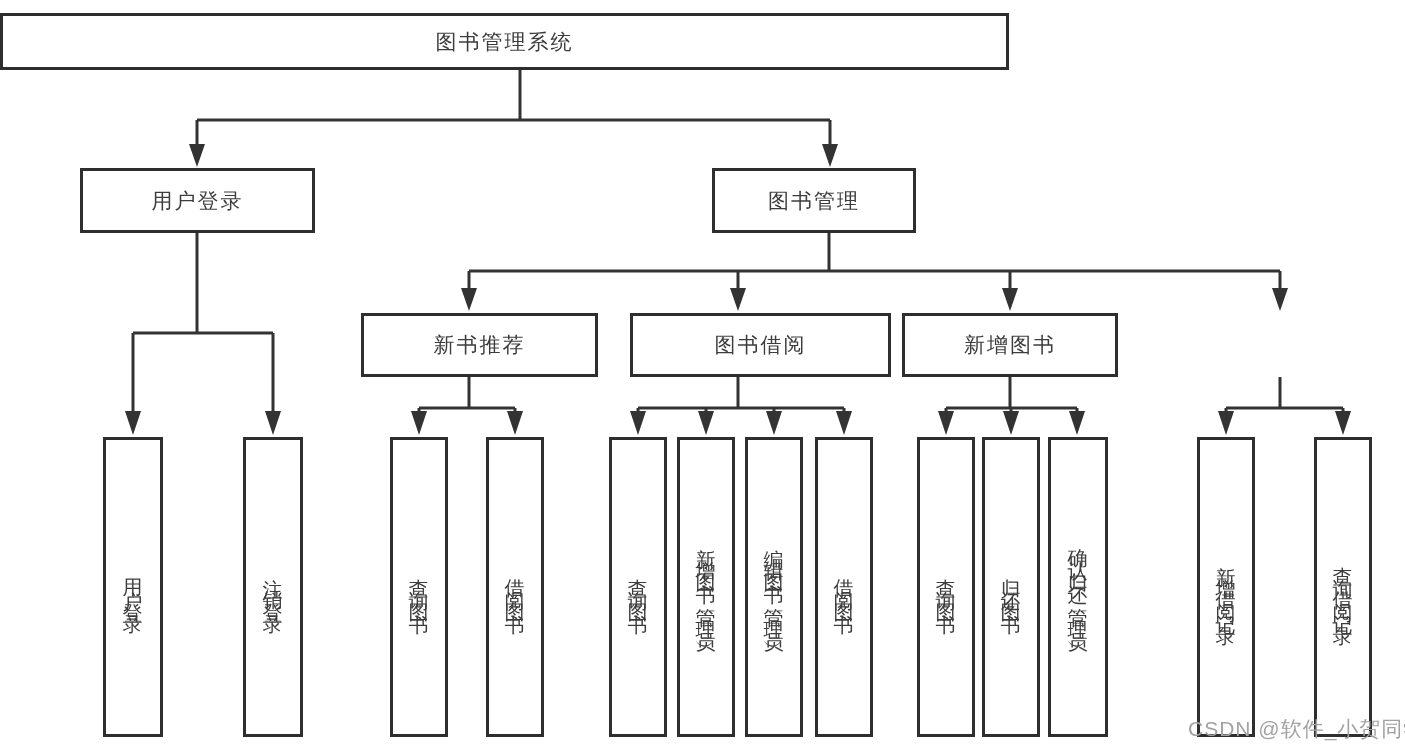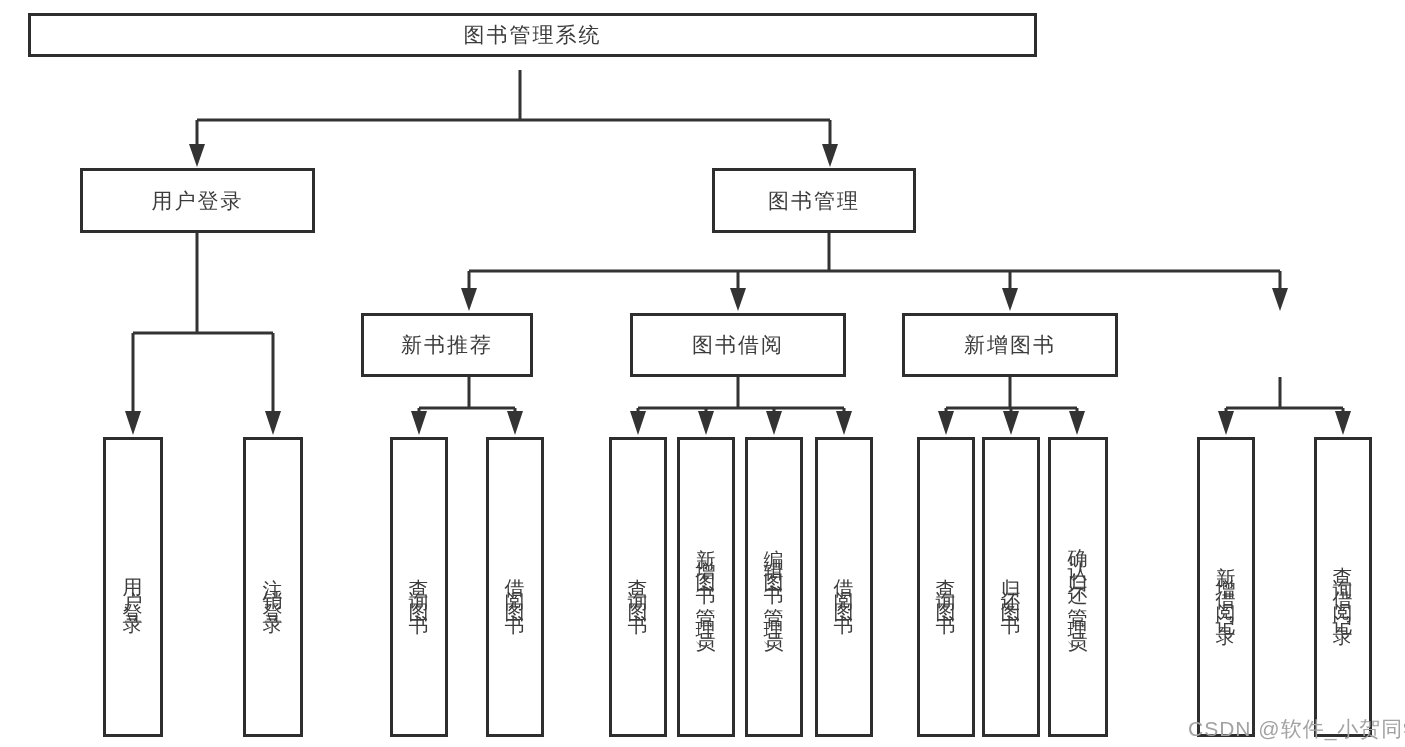--- a/index.html
+++ b/index.html
@@ -85,35 +85,35 @@
       <polygon points="1003,411 1019,411 1011,435"></polygon>
       <polygon points="1069,411 1085,411 1077,435"></polygon>
     </g>
     <g>
       <path d="M1280 377 V408 M1226 408 H1343 M1226 408 V418 M1343 408 V418"></path>
       <polygon points="1218,411 1234,411 1226,435"></polygon>
       <polygon points="1335,411 1351,411 1343,435"></polygon>
     </g>
   </svg>
 
-  <div class="node hnode" style="left:28px;top:13px;width:1009px;height:44px">
+  <div class="node hnode" style="left:0;top:13px;width:1009px;height:57px">
     <span>图书管理系统</span>
   </div>
 
   <div class="node hnode" style="left:80px;top:168px;width:235px;height:65px">
     <span>用户登录</span>
   </div>
   <div class="node hnode" style="left:712px;top:168px;width:204px;height:65px">
     <span>图书管理</span>
   </div>
 
-  <div class="node hnode" style="left:361px;top:313px;width:172px;height:64px">
+  <div class="node hnode" style="left:361px;top:313px;width:237px;height:64px">
     <span>新书推荐</span>
   </div>
-  <div class="node hnode" style="left:630px;top:313px;width:216px;height:64px">
+  <div class="node hnode" style="left:630px;top:313px;width:261px;height:64px">
     <span>图书借阅</span>
   </div>
   <div class="node hnode" style="left:902px;top:313px;width:216px;height:64px">
     <span>新增图书</span>
   </div>
 
   <div class="node vnode" style="left:103px;top:437px;width:60px;height:300px">
     <span>用户登录</span>
   </div>
   <div class="node vnode" style="left:243px;top:437px;width:60px;height:300px">

